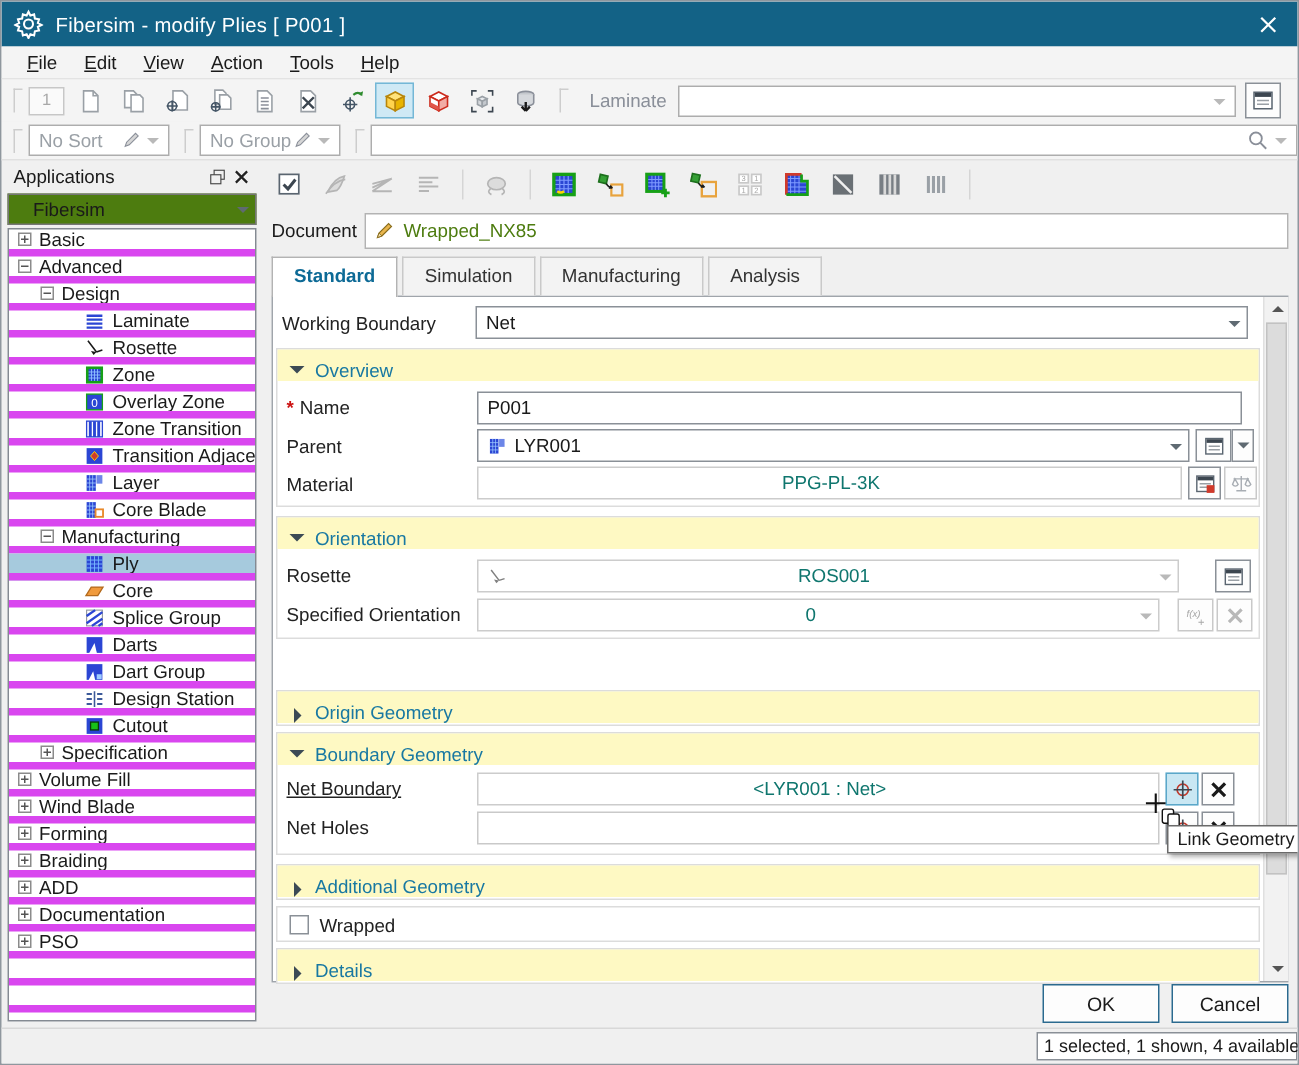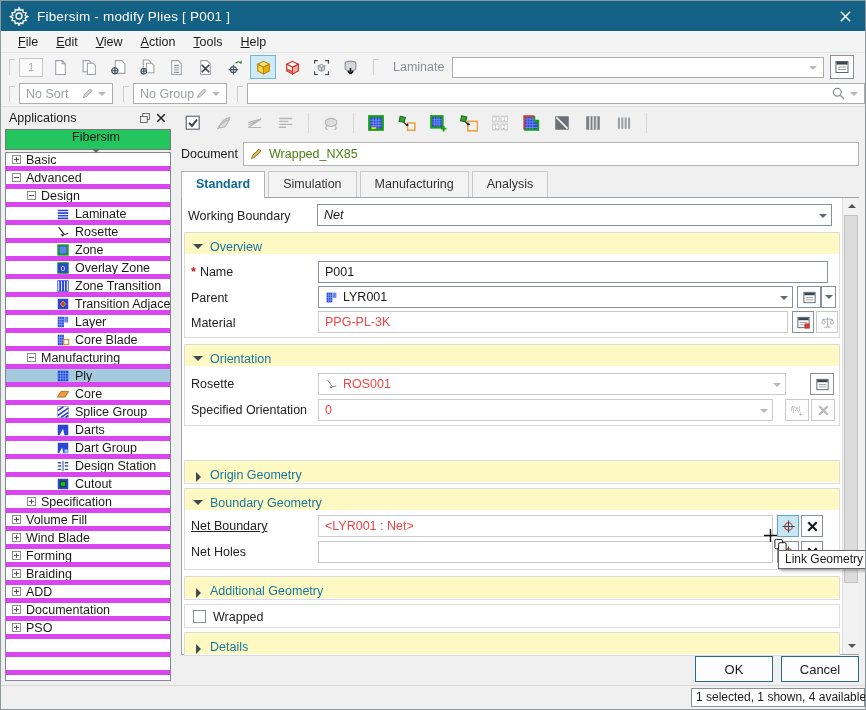--- a/index.html
+++ b/index.html
@@ -41,21 +41,21 @@
            display:flex; align-items:center; justify-content:center; }
   .sqbtn svg { width:16px; height:16px; }
   .search-field { background:#fff; border:1px solid #adadad; height:21px; display:flex; align-items:center; padding:0 2px; }
   .search-field .sp { flex:1; }
 
   
   .apps { position:absolute; left:4px; top:107px; width:166px; height:576px; }
   .apps-head { height:19px; display:flex; align-items:center; padding:0 2px 0 4px; }
   .apps-head .t { flex:1; }
   .apps-head .hbtn { width:16px; height:15px; display:flex; align-items:center; justify-content:center; }
-  .apps-combo { margin-top:2px; height:21px; border:1px solid #767676; background:#22c55e; display:flex; align-items:center; padding-left:16px;flex-direction:column;}
+  .apps-combo { margin-top:2px; height:21px; border:1px solid #767676; background:#4d7c0f; display:flex; align-items:center; padding-left:16px;}
   .tree { margin-top:2px; height:529px; border:1px solid #848a92; background:#fff; overflow:hidden; }
   .trow { height:18px; display:flex; align-items:center; gap:5px; border-bottom:5px solid #d946ef;
           white-space:nowrap; overflow:hidden; }
   .trow.sel { background:#a6cadd; }
   .trow .ticon { width:14px; height:14px; flex:0 0 14px; display:flex; }
   .trow .ticon svg { width:14px; height:14px; }
   .exp { width:9px; height:9px; flex:0 0 9px; border:1px solid #8b8b8b; background:#fff; position:relative; }
   .exp::before { content:''; position:absolute; left:1px; right:1px; top:3px; height:1px; background:#555; }
   .exp.plus::after { content:''; position:absolute; top:1px; bottom:1px; left:3px; width:1px; background:#555; }
   .noexp { width:9px; flex:0 0 9px; }
@@ -76,21 +76,21 @@
   .tabs { position:absolute; left:180px; top:170px; display:flex; z-index:3; }
   .tab { height:26px; line-height:25px; padding:0 14px; background:#f3f3f3; border:1px solid #c9c9c9;
          border-bottom:none; margin-right:3px; color:#333; }
   .tab.active { background:#fff; color:#0d6a96; font-weight:bold; height:27px; border-color:#b3b3b3; }
 
   .content { position:absolute; left:180px; top:196px; width:678px; height:458px; background:#fff;
              border:1px solid #a0a5ab; z-index:1; }
   .row-label { position:absolute; left:6px; font-size:12.5px; color:#222; }
   .ifield { position:absolute; height:22px; border:1px solid #8a9097; background:#fff;
             display:flex; align-items:center; padding:0 4px 0 6px; }
-  .ifield.dis { border-color:#cccccc; color:#ef4444; }
+  .ifield.dis { border-color:#cccccc; color:#0f766e;text-align:center; }
   .ifield .val { flex:1; white-space:nowrap; overflow:hidden; }
   .ifield.combo-like { padding-right:0; }
   .fbtn { position:absolute; width:22px; height:22px; border:1px solid #8a9097; background:#fdfdfd;
           display:flex; align-items:center; justify-content:center; }
   .fbtn svg { width:15px; height:15px; }
   .fbtn.dis { border-color:#c9c9c9; }
   .fbtn.hovered { background:#c9e7f3; border-color:#5ba7c9; }
   .fbtn.fx { font-size:9px; font-style:italic; color:#b3b3b3; }
 
   .section { position:absolute; left:2px; width:656px; border:1px solid #dcdcdc; background:#fff; }
@@ -627,21 +627,21 @@
   <div class="tabs" id="tabs-row">
       <span class="tab active">Standard</span>
       <span class="tab">Simulation</span>
       <span class="tab">Manufacturing</span>
       <span class="tab">Analysis</span>
     </div>
 
   <div class="content">
 
     <span class="row-label" style="top:11px;">Working Boundary</span>
-    <div class="ifield combo-like" style="left:135px; top:6px; width:515px;font-style:italic;">
+    <div class="ifield combo-like" style="left:135px; top:6px; width:515px;">
       <span class="val">Net</span>
       <span class="caret"></span>
     </div>
 
     <div class="section" style="top:34px; height:106px;">
       <div class="sec-head">
         <span class="tri-d"></span>
         <span class="sec-title">Overview</span>
       </div>
       <span class="row-label" style="top:32px;">

